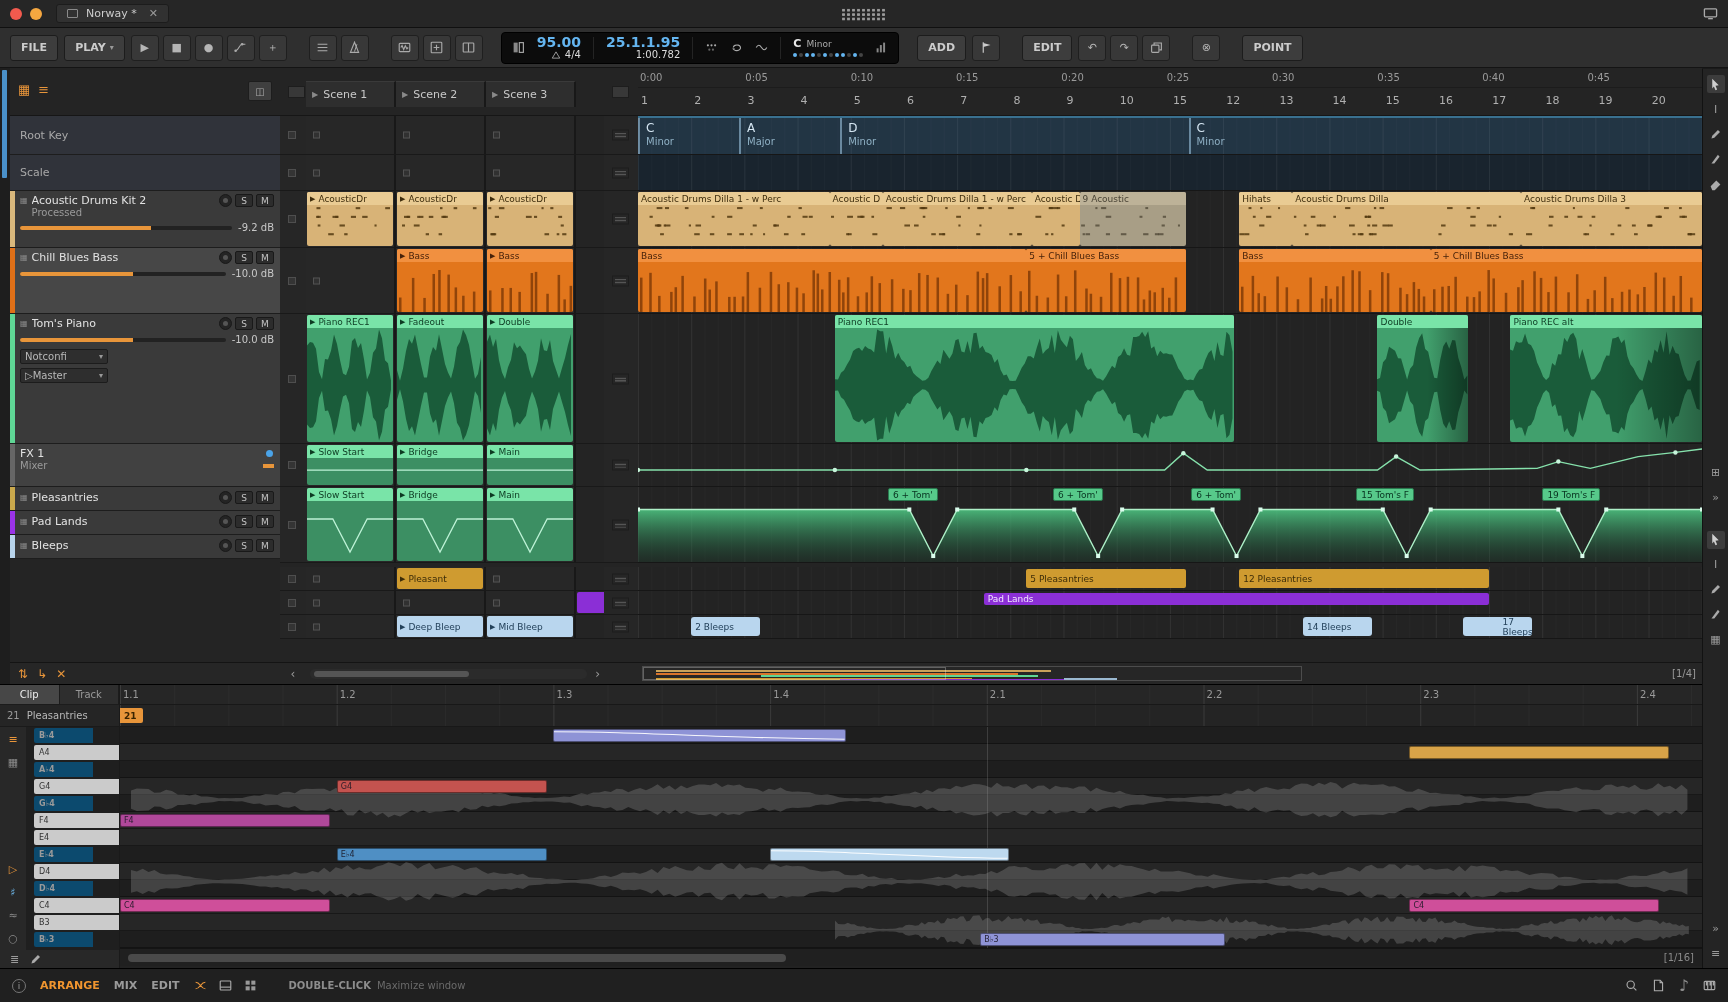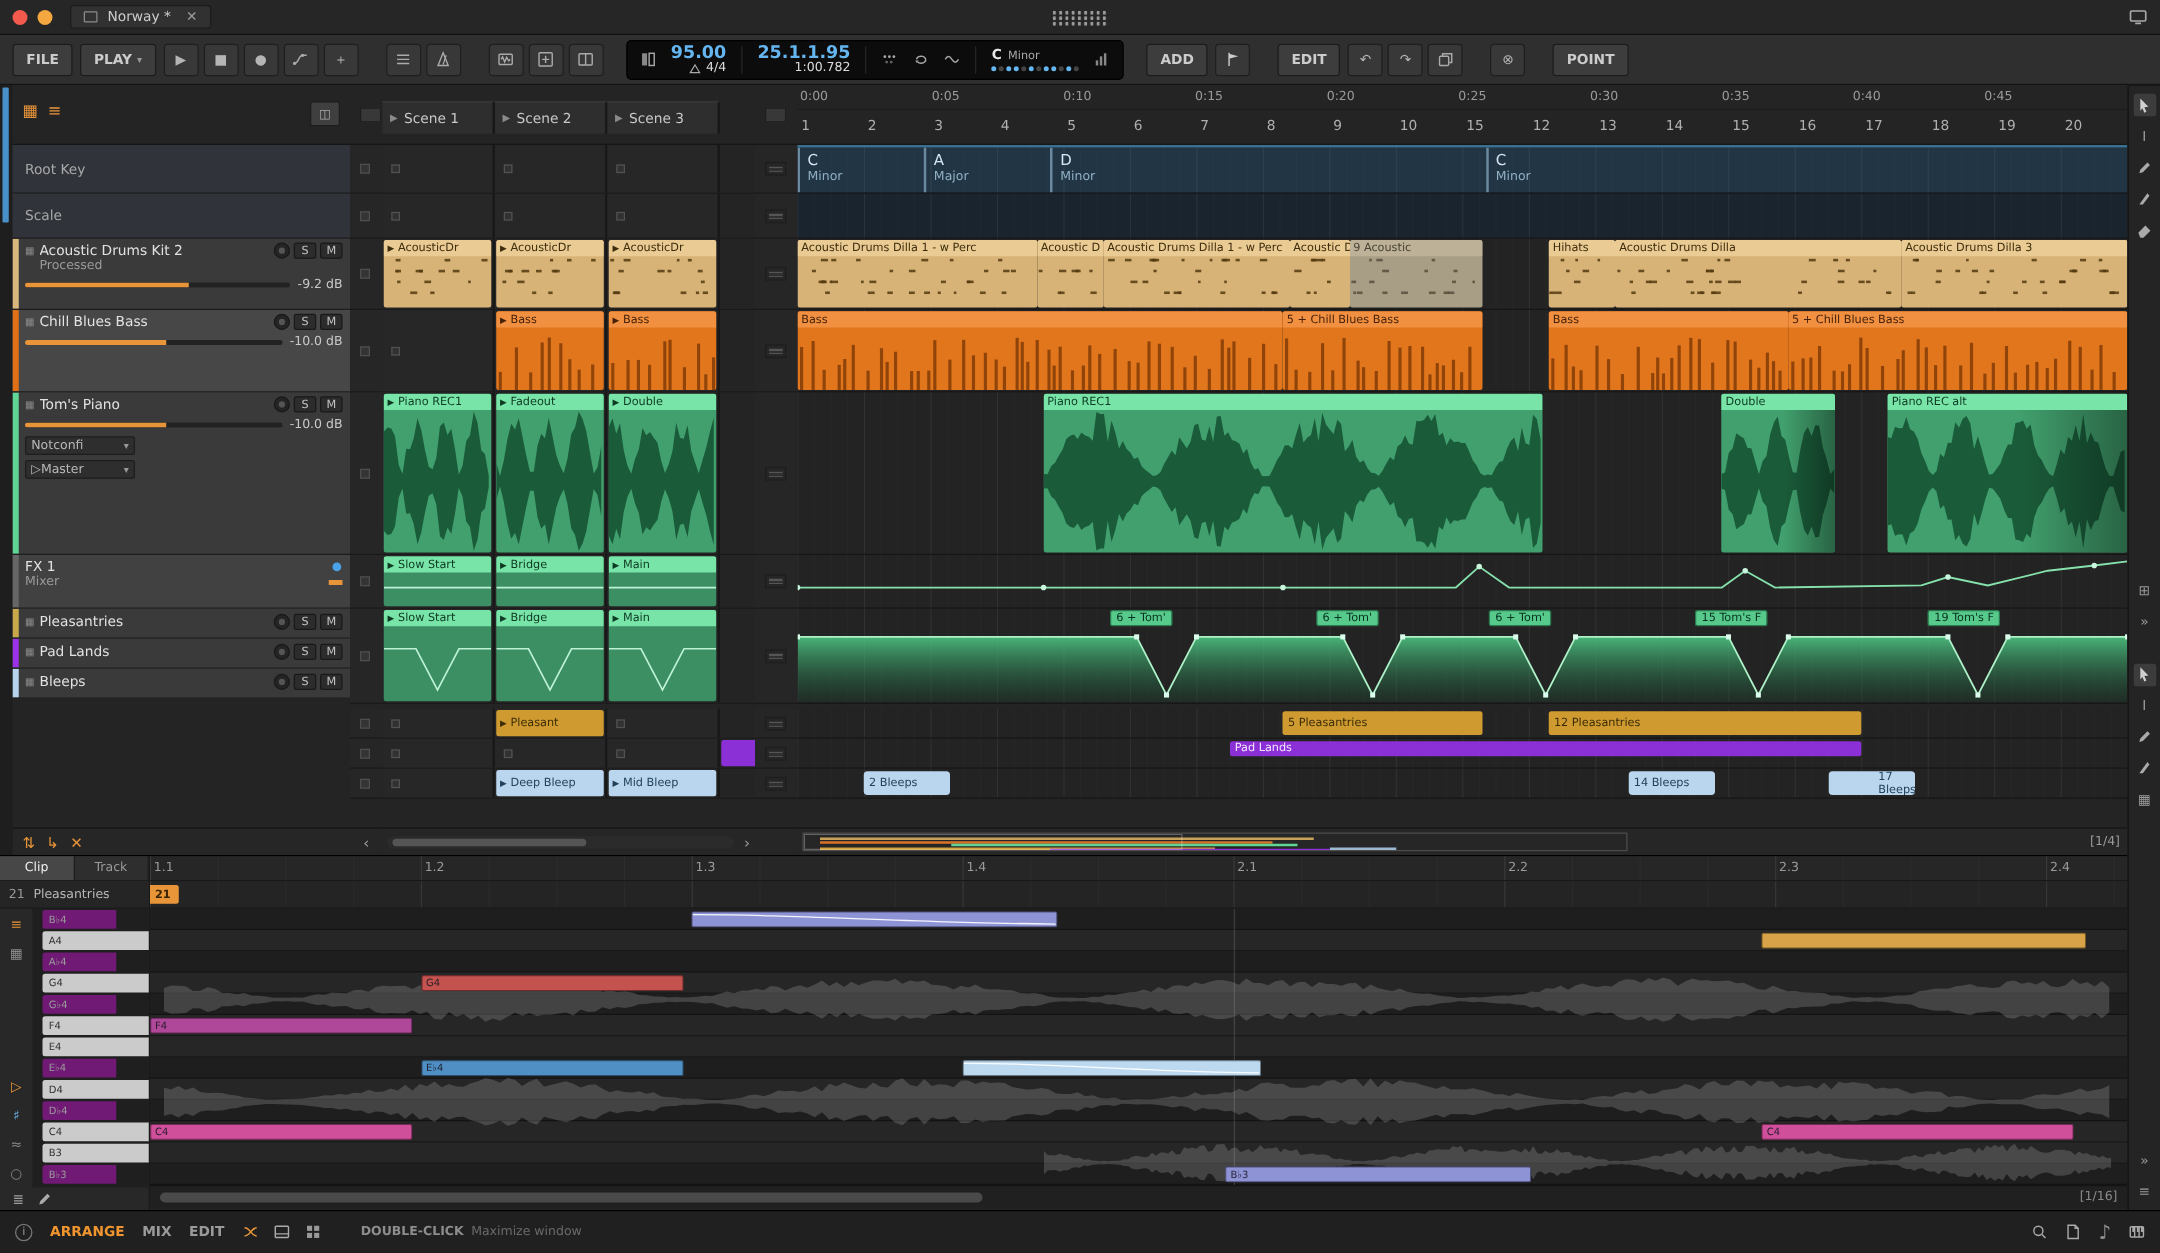--- a/index.html
+++ b/index.html
@@ -142,21 +142,21 @@
 .ed-info .nm{color:#b8b8b8;}
 .ed-body{flex:1;display:flex;min-height:0;}
 .ed-rail{width:26px;flex:0 0 26px;display:flex;flex-direction:column;align-items:center;padding:4px 0;gap:7px;}
 .ed-rail .sp{flex:1;}
 .edralic{width:16px;height:16px;display:flex;align-items:center;justify-content:center;font-size:11px;color:#8a8a8a;}
 .edralic.orange{color:#e8953a;}
 .edralic.blue{color:#6ab0e0;}
 .ed-keys{flex:1;position:relative;background:#1f1f1f;}
 .keyrow{height:17px;position:relative;}
 .keybar{position:absolute;top:1px;bottom:1px;left:8px;right:0;background:#cbcbcb;border-radius:2px 0 0 2px;font-size:8px;color:#333;display:flex;align-items:center;padding-left:5px;}
-.keybar.black{right:28%;background:#701a75;color:#9a9a9a;}
+.keybar.black{right:28%;background:#0c4a6e;color:#9a9a9a;font-weight:bold;}
 .ed-bicons{height:18px;flex:0 0 18px;display:flex;align-items:center;gap:10px;padding-left:10px;color:#9a9a9a;font-size:11px;}
 .ed-main{flex:1;display:flex;flex-direction:column;position:relative;min-width:0;}
 .ed-ruler{height:20px;flex:0 0 20px;position:relative;background:#262626;border-bottom:1px solid #181818;font-size:10px;color:#9a9a9a;}
 .ed-beat{position:absolute;top:4px;transform:translateX(3px);}
 .ed-band{height:22px;flex:0 0 22px;position:relative;background:#242424;border-bottom:1px solid #181818;}
 .gridv{background-image:linear-gradient(90deg,rgba(255,255,255,0.075) 1px,transparent 1px),linear-gradient(90deg,rgba(255,255,255,0.028) 1px,transparent 1px);background-size:13.6986% 100%,3.42466% 100%;}
 .mflag{position:absolute;left:0;top:3px;height:15px;background:#e8953a;color:#3a2300;font-size:9px;font-weight:bold;display:flex;align-items:center;padding:0 6px 0 4px;border-radius:0 2px 2px 0;}
 .ed-grid{height:221px;flex:0 0 221px;position:relative;overflow:hidden;background:#262626;}
 .lane{height:17px;border-bottom:1px solid rgba(0,0,0,0.35);}
 .lane.black{background:rgba(0,0,0,0.20);}

